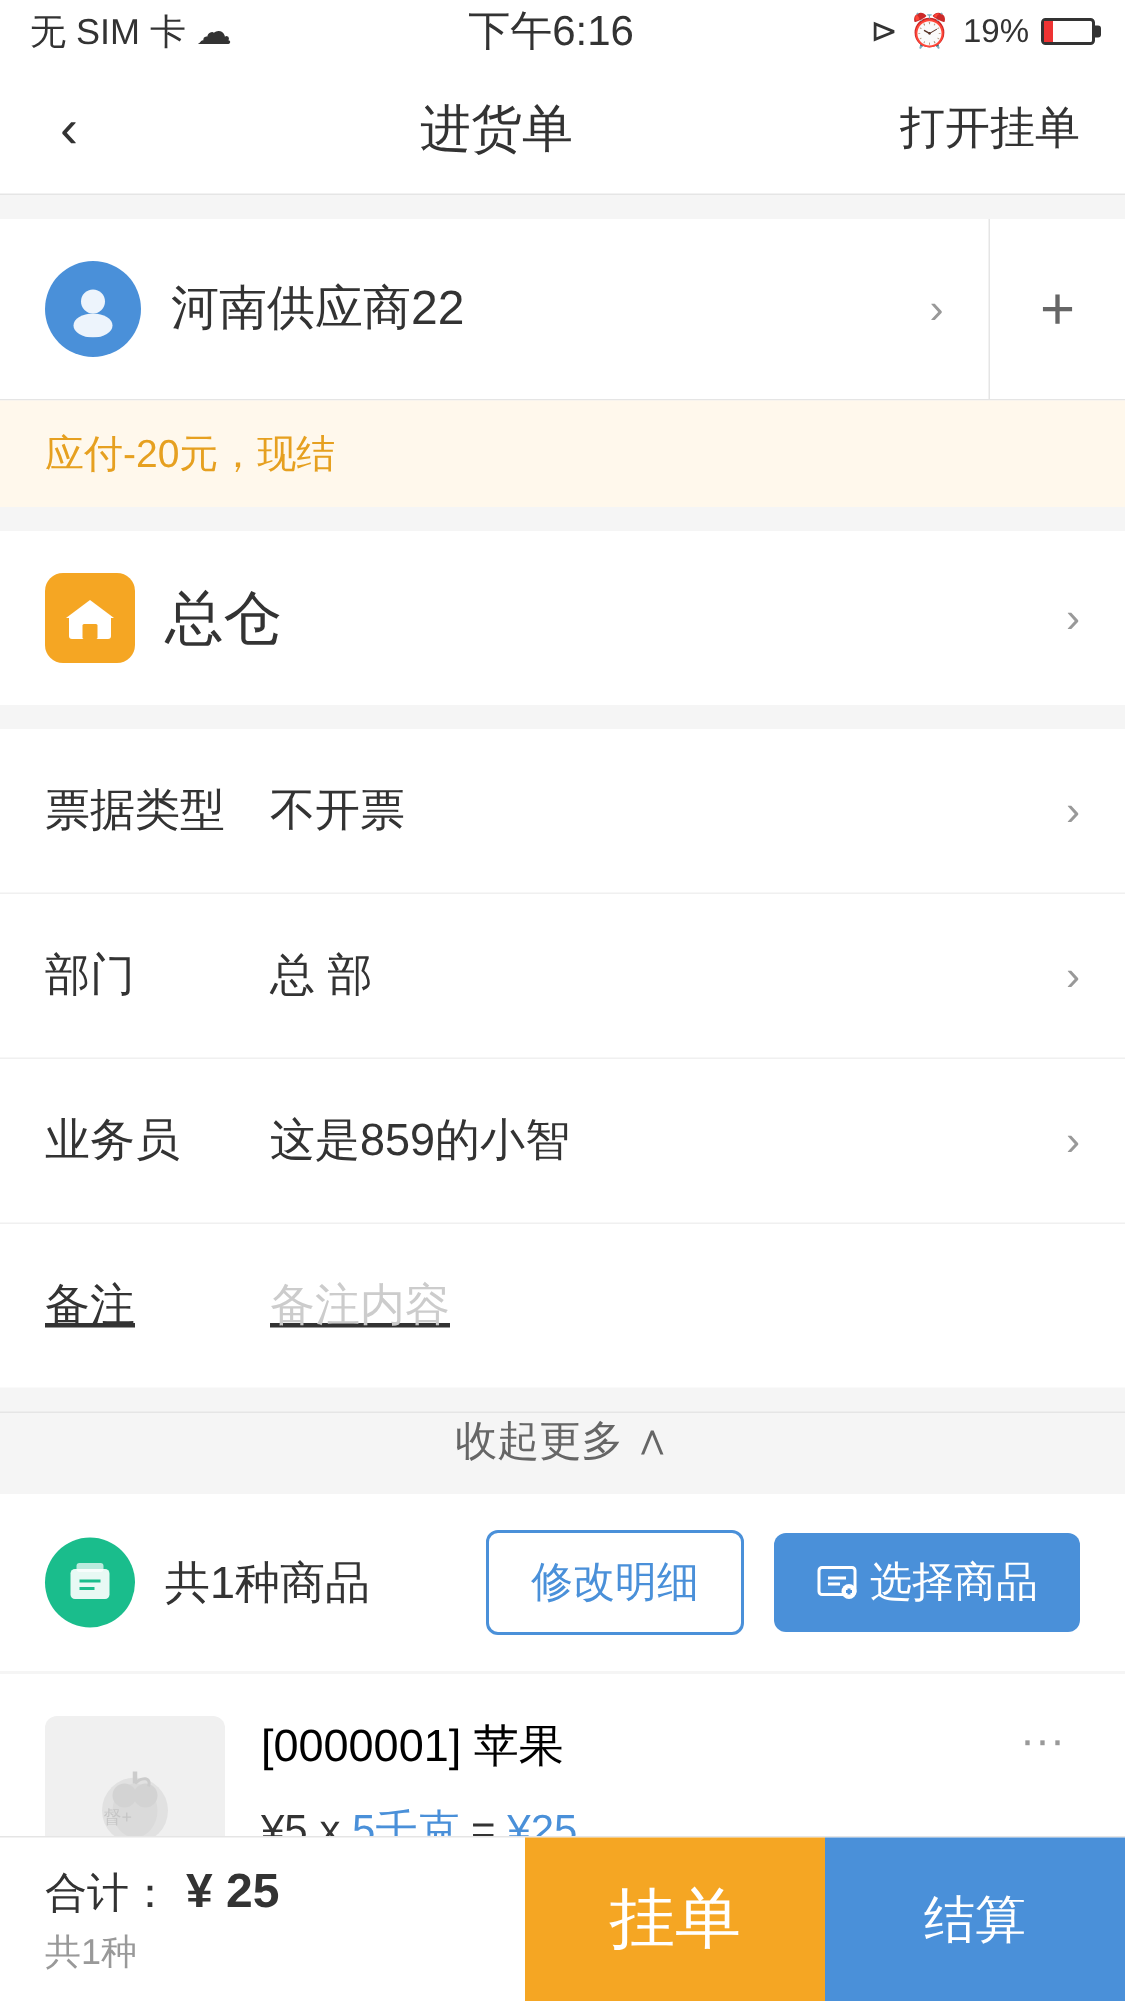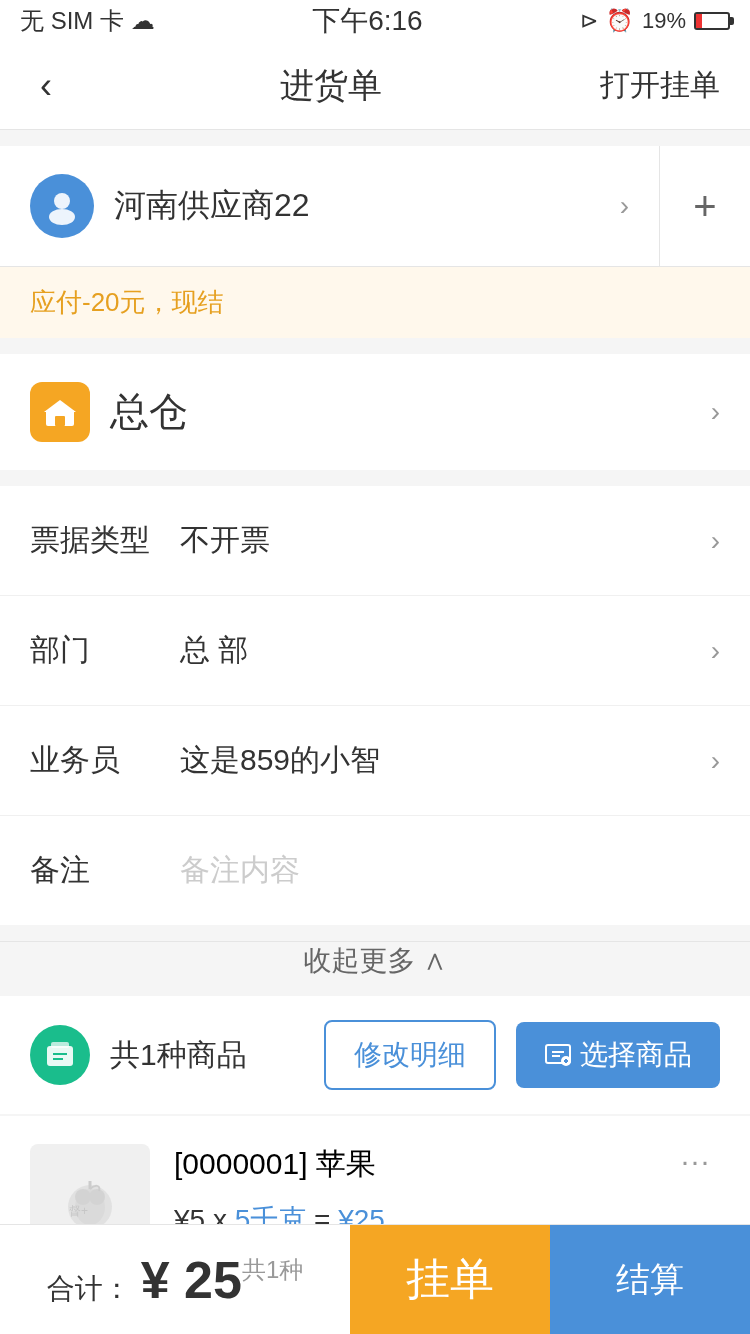--- a/index.html
+++ b/index.html
@@ -148,21 +148,21 @@
       background: #fff;
       margin-bottom: 0;
     }
     .form-row {
       display: flex;
       align-items: center;
       padding: 34px 30px;
       border-bottom: 1px solid #f0f0f0;
       min-height: 100px;
     }
-    .form-row:last-child { border-bottom: none; }
+    .form-row:last-child { border-bottom: none; text-decoration: underline; }
     .form-label {
       font-size: 30px;
       color: #333;
       width: 130px;
       flex-shrink: 0;
     }
     .form-value {
       flex: 1;
       font-size: 30px;
       color: #333;
@@ -277,30 +277,30 @@
       height: 110px;
       display: flex;
       align-items: center;
       background: #fff;
       border-top: 1px solid #e5e5e5;
     }
     .total-section {
       flex: 1;
       padding: 0 30px;
       display: flex;
-      flex-direction: row;
+      flex-direction: column;
       justify-content: center;
     }
     .total-line {
       display: flex;
       align-items: baseline;
       gap: 10px;
     }
     .total-label { font-size: 28px; color: #333; }
-    .total-amount { font-size: 52px; font-weight: bold; color: #333; }
+    .total-amount { font-size: 32px; font-weight: bold; color: #333; }
     .total-count { font-size: 24px; color: #999; margin-top: 4px; }
     .btn-orange {
       width: 200px;
       height: 110px;
       background: #F5A623;
       color: #fff;
       font-size: 44px;
       display: flex;
       align-items: center;
       justify-content: center;

